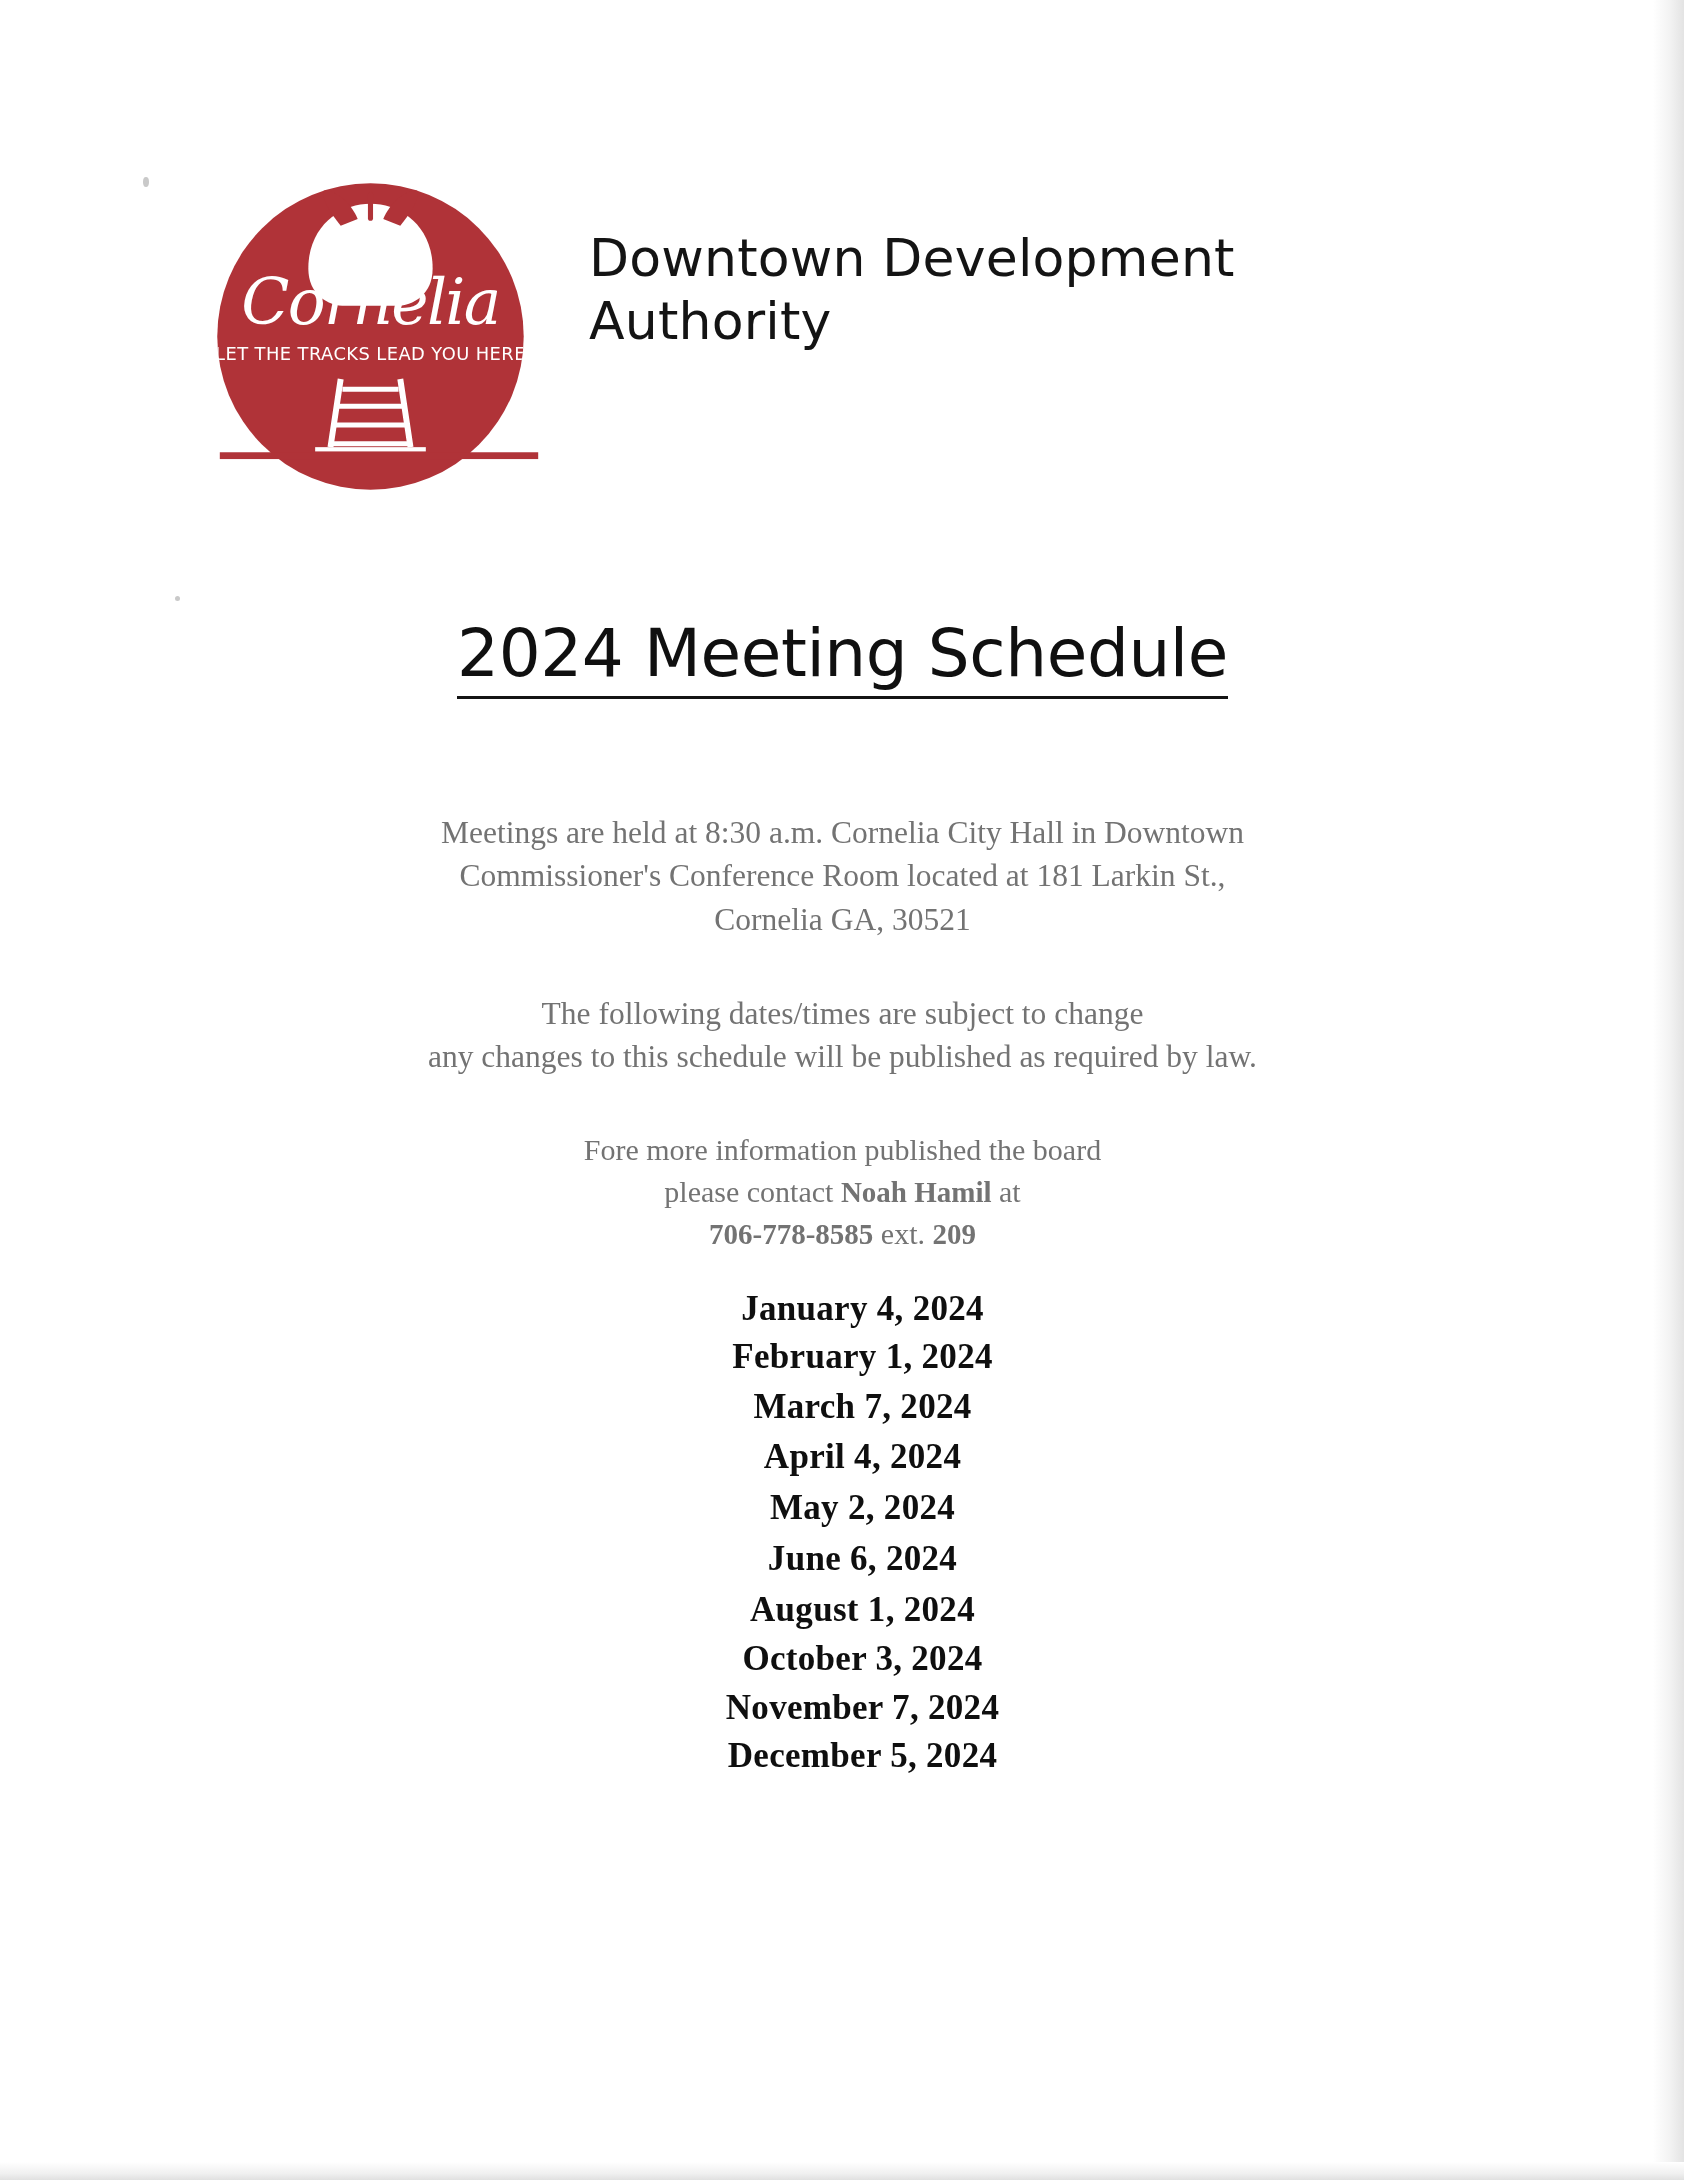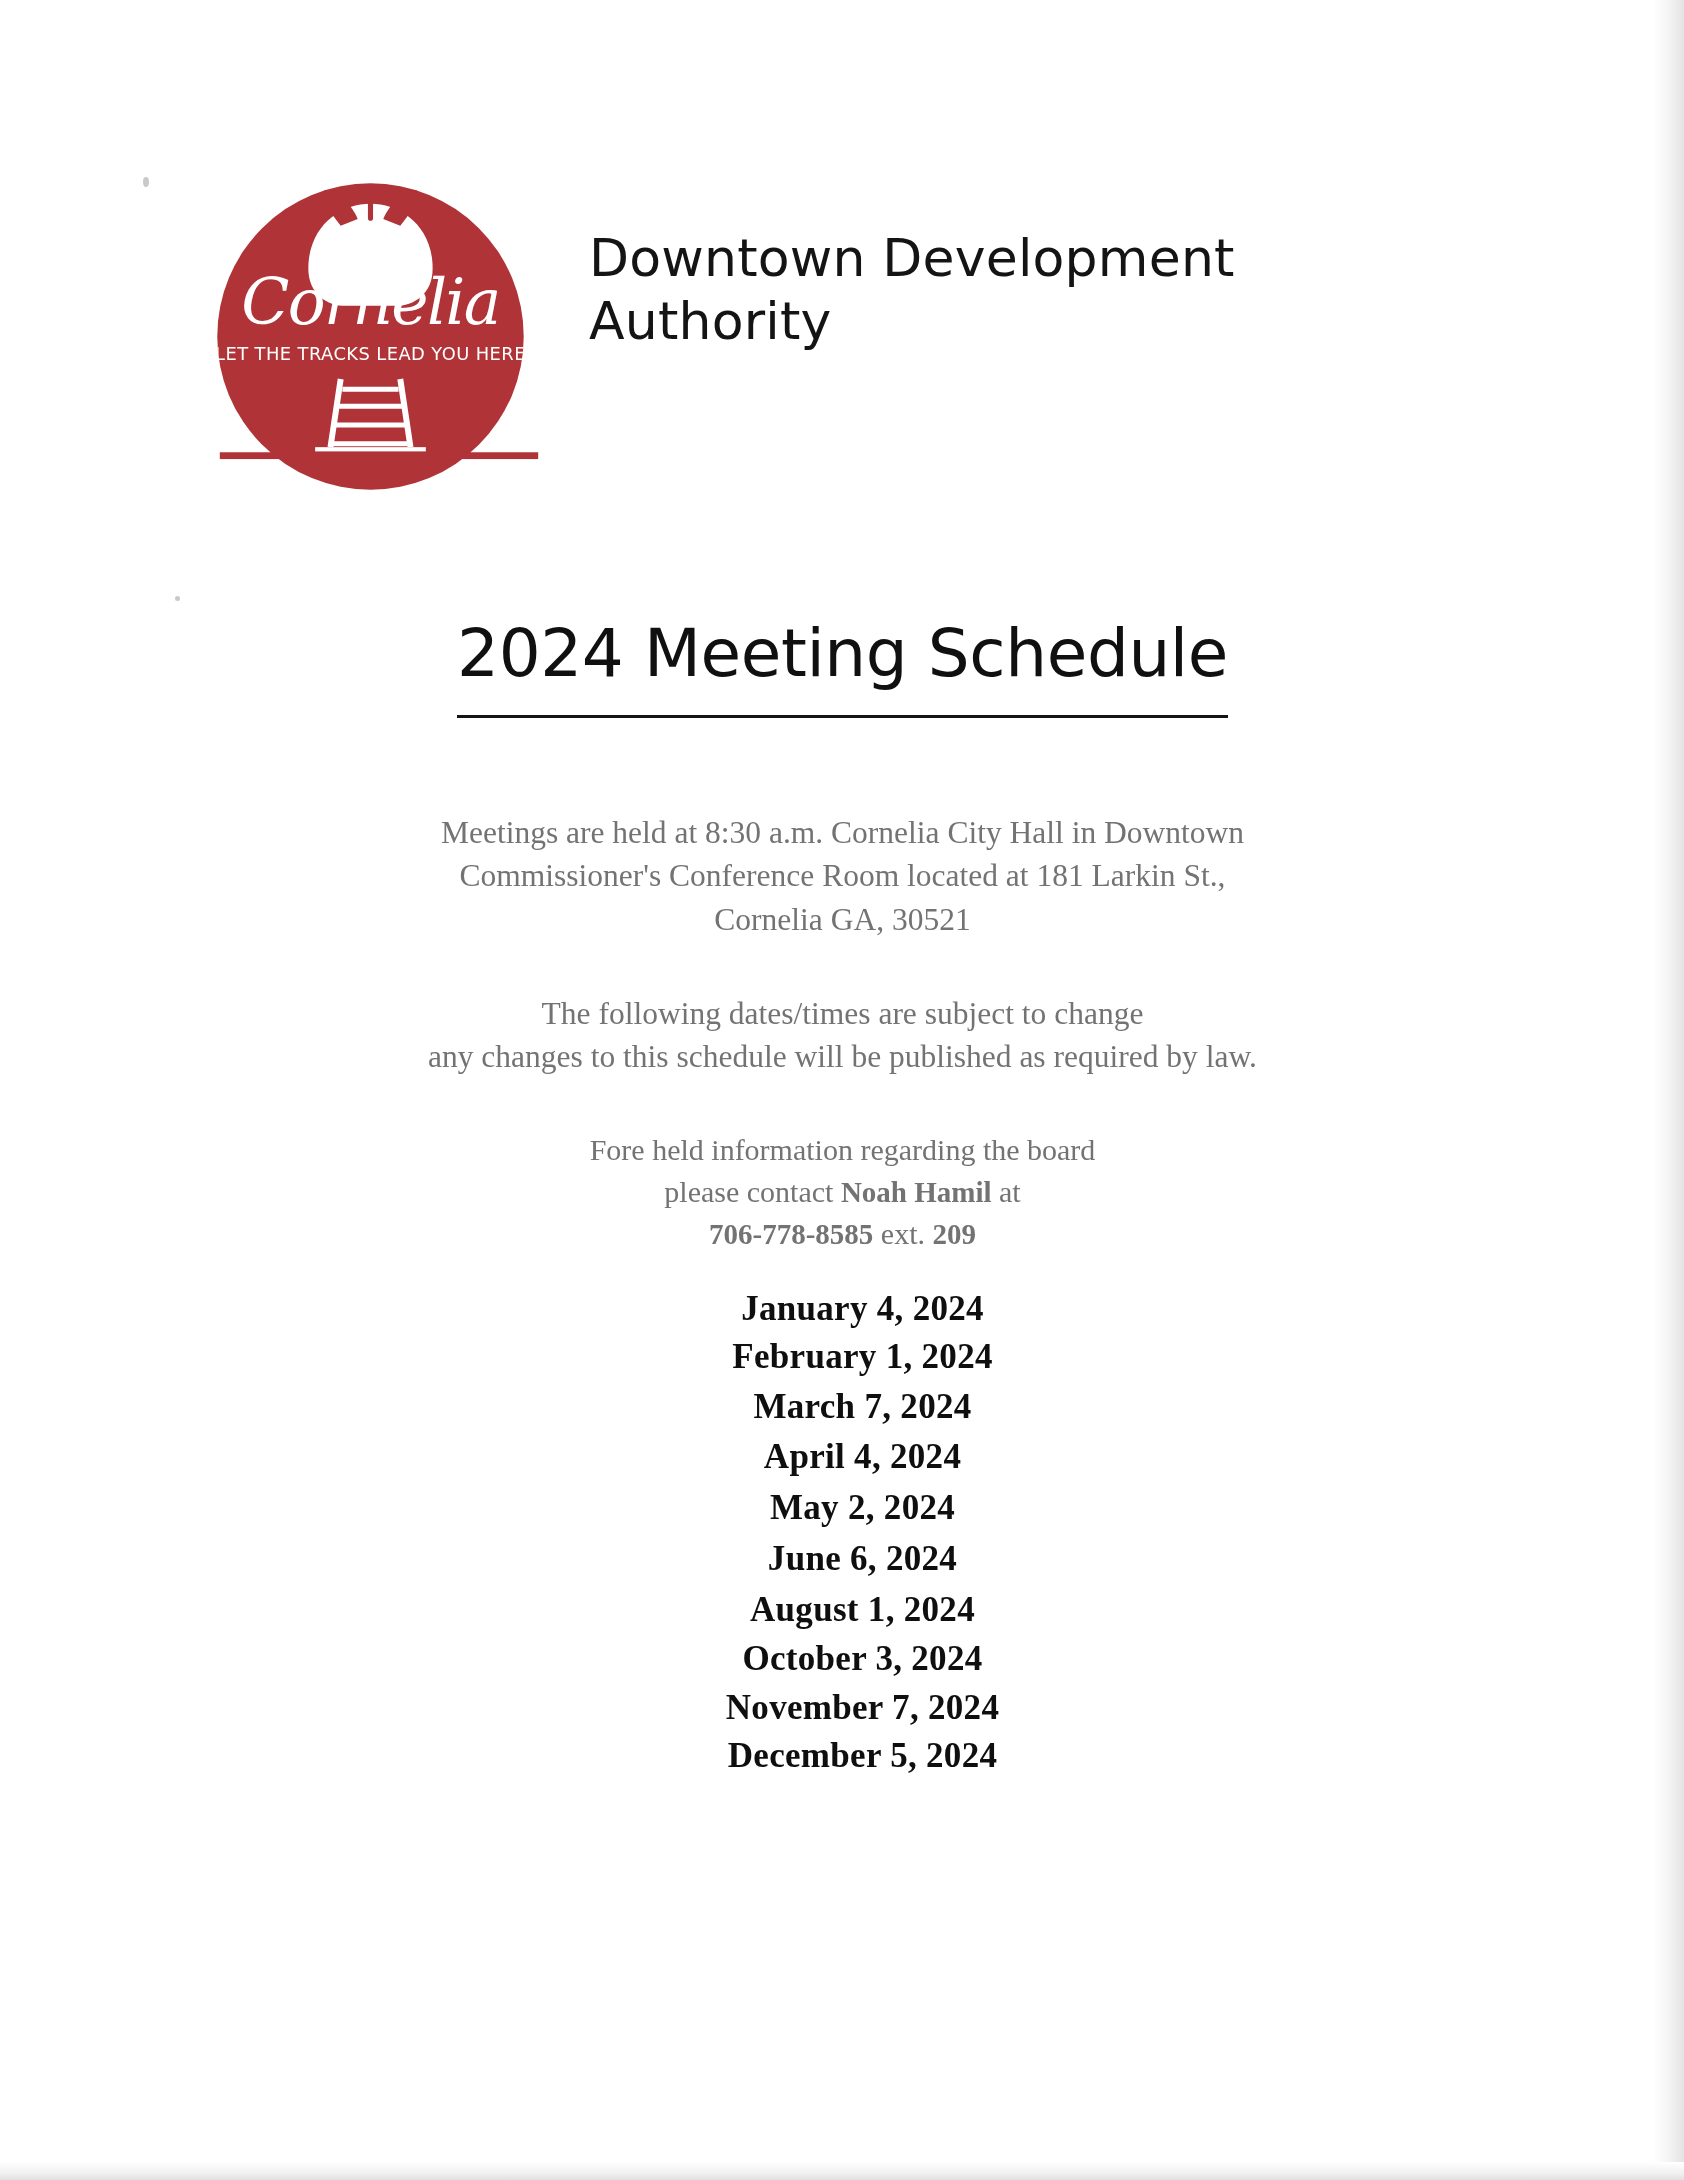--- a/index.html
+++ b/index.html
@@ -77,21 +77,21 @@
     left: 0;
     width: 100%;
     text-align: center;
     font-family: "DejaVu Sans", sans-serif;
     font-size: 66px;
     color: #101010;
     letter-spacing: -0.4px;
   }
   .doc-title span {
     border-bottom: 3.4px solid #141414;
-    padding-bottom: 23px;
+    padding-bottom: 4px;
   }
 
   
   .body-block {
     position: absolute;
     left: 0;
     width: 100%;
     text-align: center;
     color: #737373;
     font-family: "Liberation Serif", serif;
@@ -190,21 +190,21 @@
     <div>Commissioner's Conference Room located at 181 Larkin St.,</div>
     <div>Cornelia GA, 30521</div>
   </div>
 
   <div class="body-block p2">
     <div>The following dates/times are subject to change</div>
     <div>any changes to this schedule will be published as required by law.</div>
   </div>
 
   <div class="body-block p3">
-    <div>Fore held information regarding the board</div>
+    <div>Fore more information published the board</div>
     <div>
       <span>please contact </span><span class="bold">Noah Hamil</span><span> at</span>
     </div>
     <div>
       <span class="bold">706-778-8585</span><span> ext. </span><span class="bold">209</span>
     </div>
   </div>
 
   <div class="dates">
     <div class="date-line tight">January 4, 2024</div>

